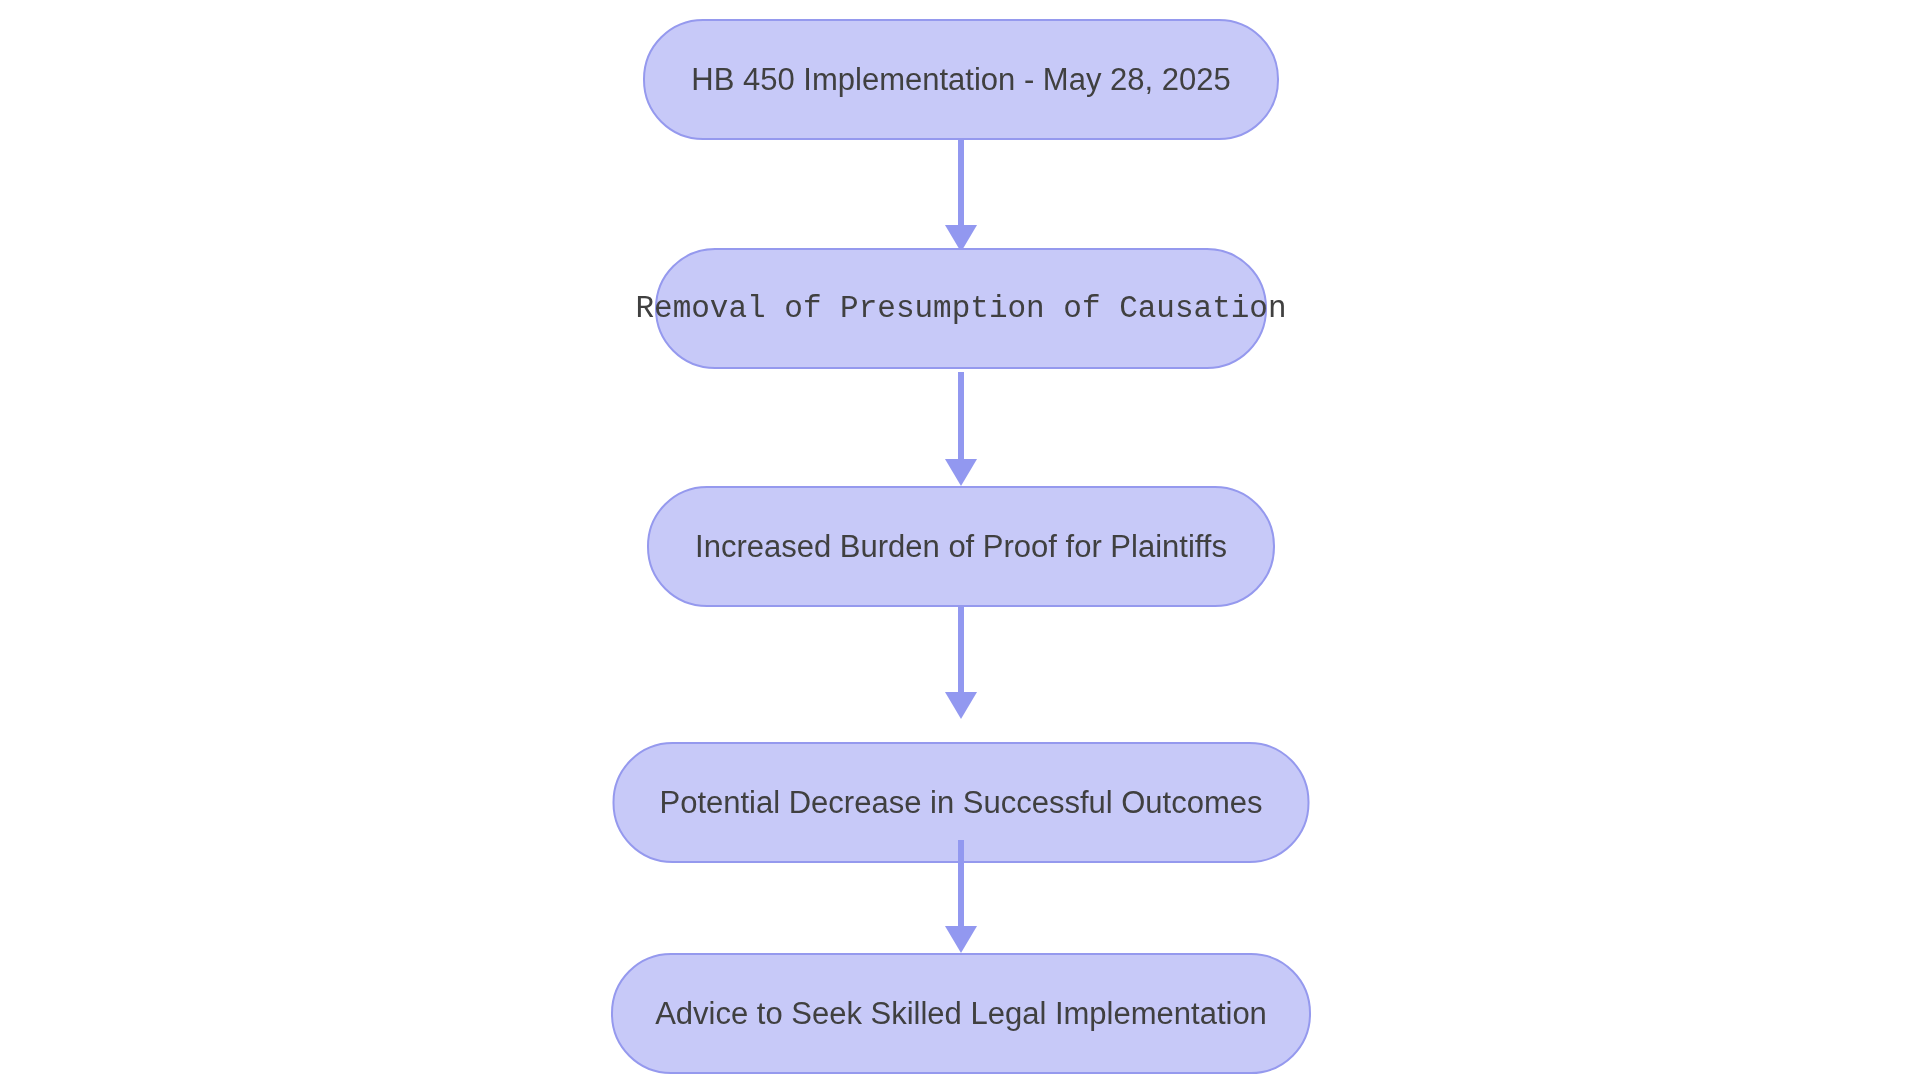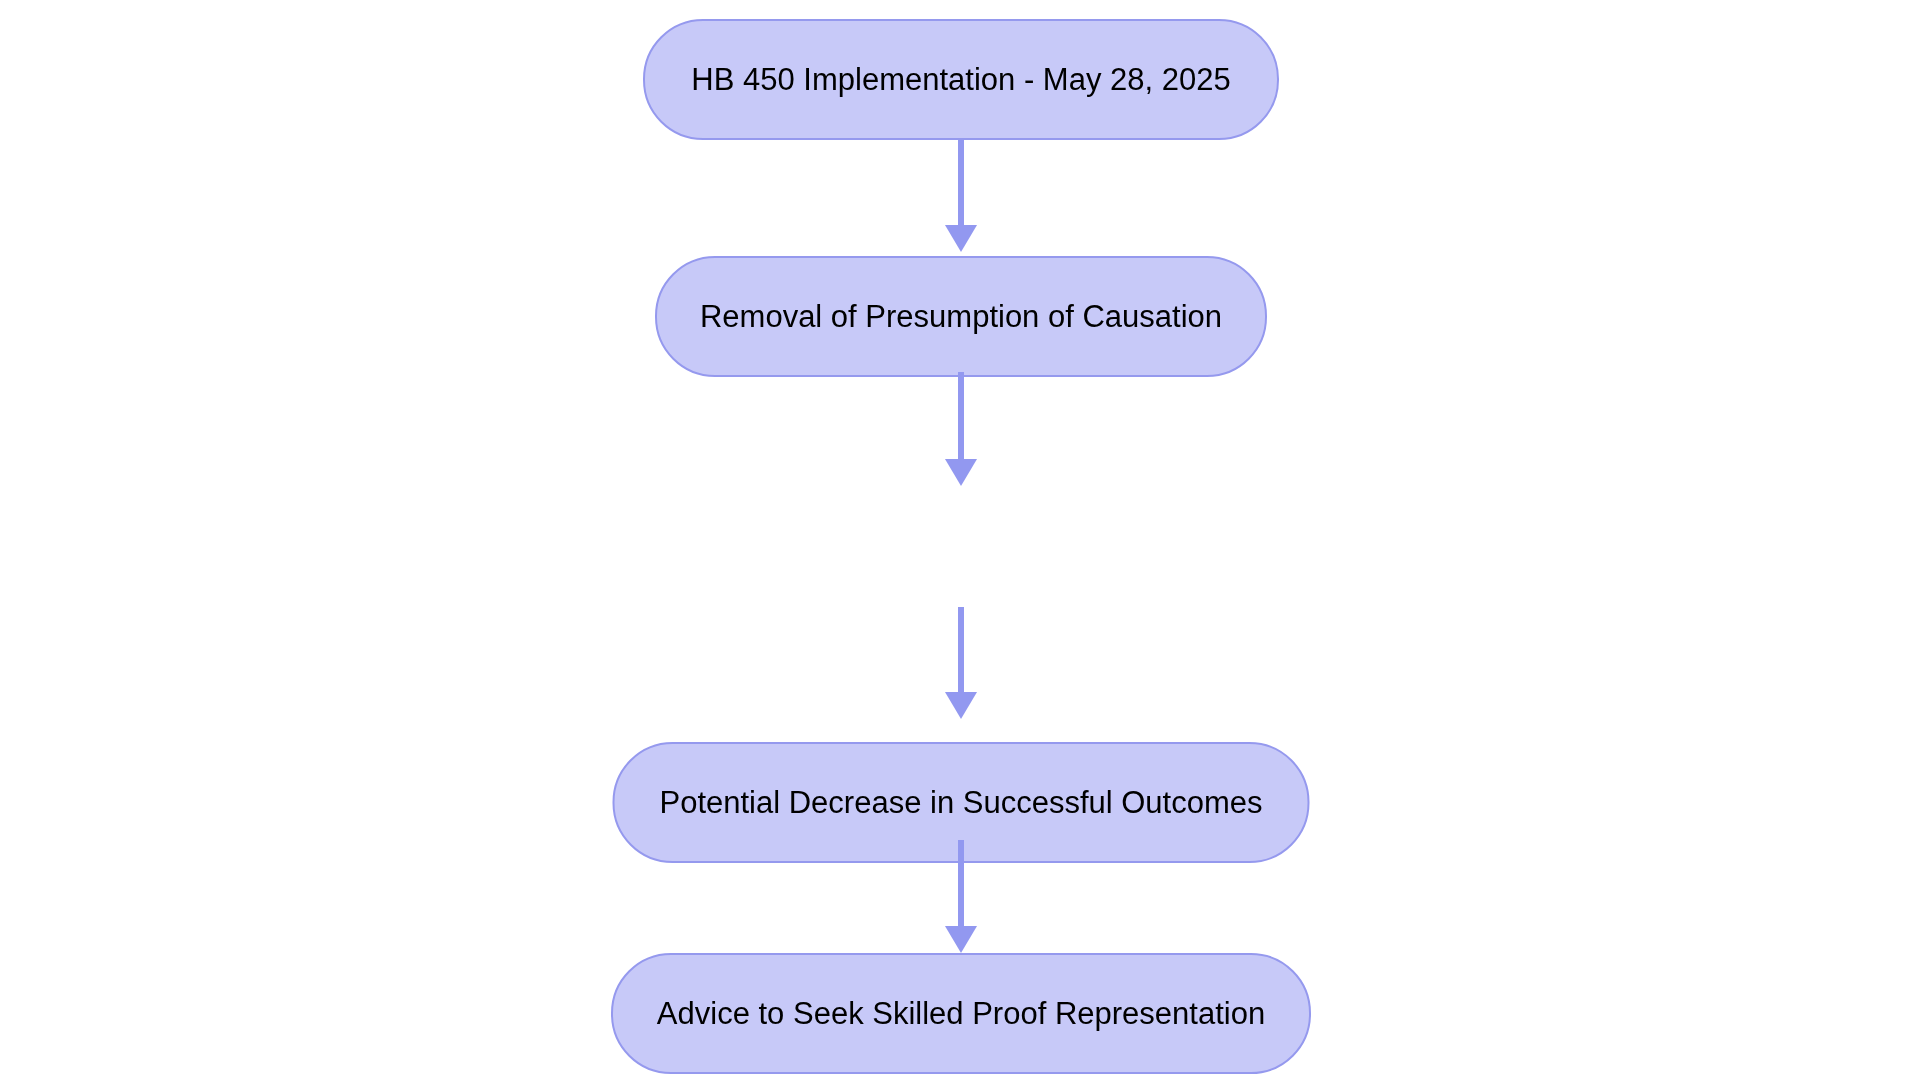--- a/index.html
+++ b/index.html
@@ -21,27 +21,27 @@
     transform: translateX(-50%);
     height: 121px;
     box-sizing: border-box;
     background: #c7c9f8;
     border: 2px solid #9599ee;
     border-radius: 60px;
     display: flex;
     align-items: center;
     justify-content: center;
     text-align: center;
-    color: #000000;
+    color: #404040;
     font-size: 31px;
     line-height: 1.2;
     white-space: nowrap;
   }
   .n0 { top: 19px;  width: 636px; }
-  .n1 { top: 256px; width: 612px; }
+  .n1 { top: 248px; width: 612px; font-family: Liberation Mono, monospace; }
   .n2 { top: 486px; width: 628px; }
   .n3 { top: 742px; width: 697px; }
   .n4 { top: 953px; width: 700px; }
 
   .arrow {
     position: absolute;
     left: 961px;
     transform: translateX(-50%);
     width: 32px;
   }
@@ -86,32 +86,35 @@
 
   <div class="node n1">
     <span>Removal of Presumption of Causation</span>
   </div>
 
   <div class="arrow a1">
     <div class="shaft"></div>
     <div class="head"></div>
   </div>
 
+  <div class="node n2">
+    <span>Increased Burden of Proof for Plaintiffs</span>
+  </div>
 
   <div class="arrow a2">
     <div class="shaft"></div>
     <div class="head"></div>
   </div>
 
   <div class="node n3">
     <span>Potential Decrease in Successful Outcomes</span>
   </div>
 
   <div class="arrow a3">
     <div class="shaft"></div>
     <div class="head"></div>
   </div>
 
   <div class="node n4">
-    <span>Advice to Seek Skilled Proof Representation</span>
+    <span>Advice to Seek Skilled Legal Implementation</span>
   </div>
 
 </div>
 
 </body></html>

